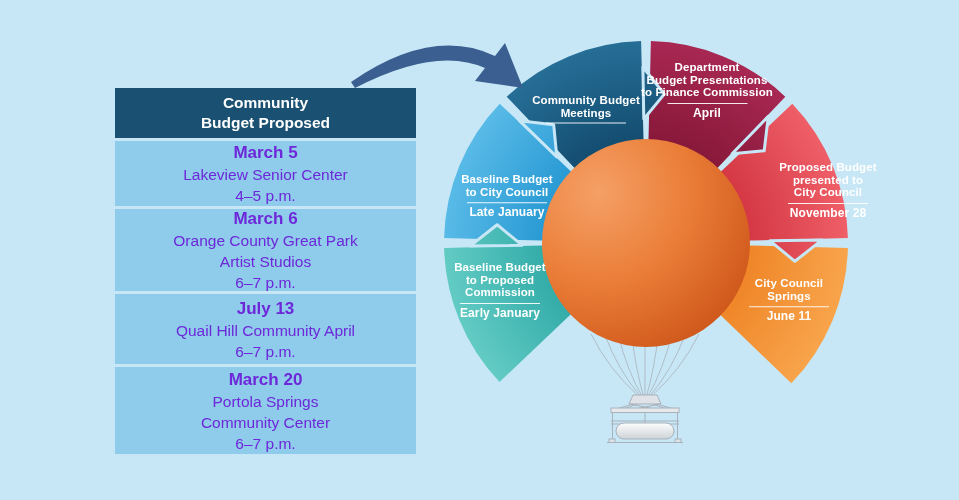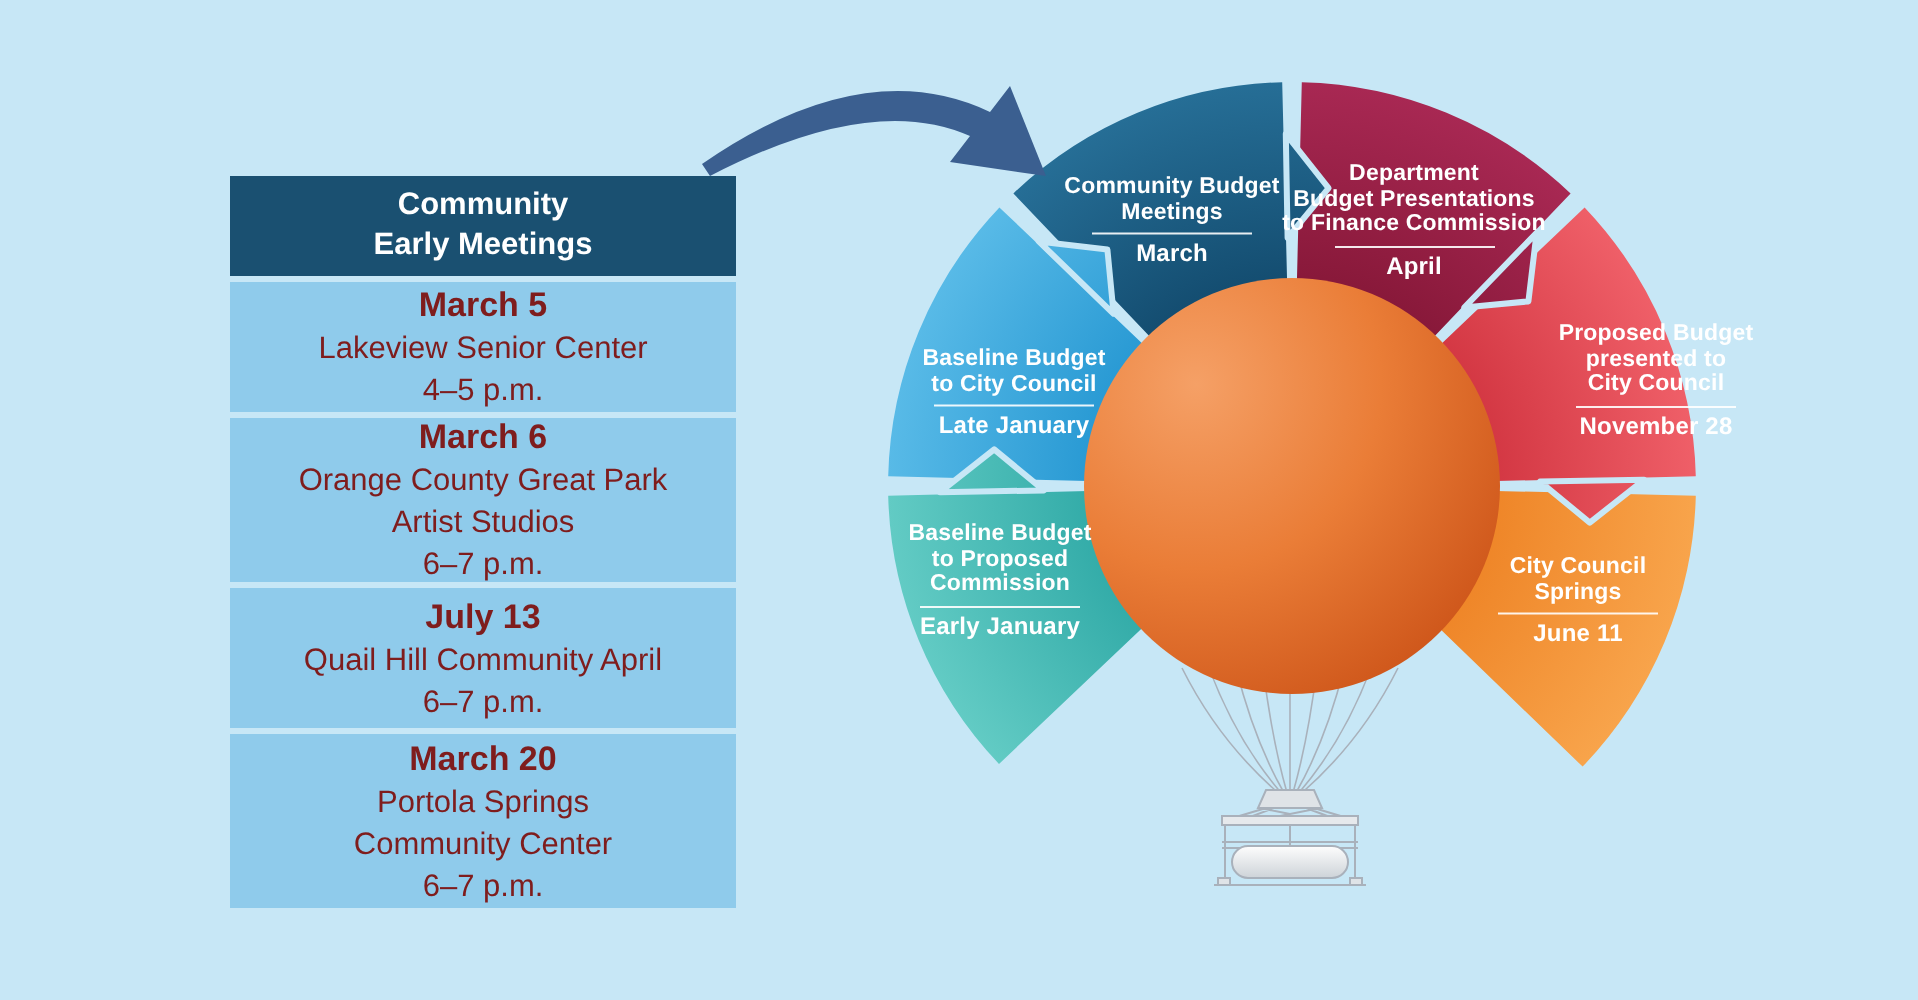--- a/index.html
+++ b/index.html
@@ -1,23 +1,23 @@
 <!DOCTYPE html>
 <html><head>
 <meta charset="utf-8">
 <style>
   html,body{margin:0;padding:0;background:#C7E7F6;font-family:"Liberation Sans",sans-serif;}
   #stage{position:relative;width:959px;height:500px;background:#C7E7F6;overflow:hidden;}
   #wheel-svg{position:absolute;left:0;top:0;width:959px;height:500px;}
 
   
-  .panel{position:absolute;left:115px;top:88px;width:253px;}
+  .panel{position:absolute;left:115px;top:88px;width:301px;}
   .panel-header{background:#1A5071;color:#FFFFFF;height:50px;display:flex;flex-direction:column;
     justify-content:center;text-align:center;font-size:15.5px;line-height:20px;font-weight:700;}
-  .panel-row{background:#8FCBEB;color:#7f1d1d;display:flex;flex-direction:column;justify-content:center;
+  .panel-row{background:#8FCBEB;color:#6d28d9;display:flex;flex-direction:column;justify-content:center;
     text-align:center;font-size:15.5px;line-height:21px;margin-top:3px;}
   .row-date{font-weight:700;font-size:17px;line-height:23px;}
   .venue-line:empty{display:none;}
 
   
   .seg-label{position:absolute;transform:translate(-50%,-50%);text-align:center;color:#FFFFFF;
     font-size:11.5px;line-height:12.5px;font-weight:700;letter-spacing:.1px;}
   .seg-line:empty{display:none;}
   .seg-rule{width:80px;height:1px;background:rgba(255,255,255,.9);margin:4px auto 3px auto;}
   .seg-date{font-size:12px;font-weight:700;}
@@ -103,21 +103,21 @@
     </g>
 
     <circle id="balloon" cx="646" cy="243" r="104" fill="url(#balloonGrad)"></circle>
 
     <path id="intro-arrow" d="M351,82 Q432,26 495,56 L505,43 L523,88 L475,81 L485,68 Q436,46 355,88 Z" fill="#3B5F90"></path>
   </svg>
 
   <div class="panel">
     <div class="panel-header">
       <div>Community</div>
-      <div>Early Meetings</div>
+      <div>Budget Proposed</div>
     </div>
     <div class="panel-row" style="height:65px">
       <div class="row-date">March 5</div>
       <div class="venue-line">Lakeview Senior Center</div>
 
       <div class="venue-line">4–5 p.m.</div>
     </div>
     <div class="panel-row" style="height:82px">
       <div class="row-date">March 6</div>
       <div class="venue-line">Orange County Great Park</div>
@@ -150,23 +150,22 @@
     <div class="seg-line">to City Council</div>
 
     <div class="seg-rule"></div>
     <div class="seg-date">Late January</div>
   </div>
   <div class="seg-label" style="left:586px;top:110px;width:170px">
     <div class="seg-line">Community Budget</div>
     <div class="seg-line">Meetings</div>
 
     <div class="seg-rule"></div>
-    <div class="seg-date">March</div>
   </div>
-  <div class="seg-label" style="left:707px;top:110px;width:185px">
+  <div class="seg-label" style="left:707px;top:90px;width:185px">
     <div class="seg-line">Department</div>
     <div class="seg-line">Budget Presentations</div>
     <div class="seg-line">to Finance Commission</div>
     <div class="seg-rule"></div>
     <div class="seg-date">April</div>
   </div>
   <div class="seg-label" style="left:828px;top:190px;width:140px">
     <div class="seg-line">Proposed Budget</div>
     <div class="seg-line">presented to</div>
     <div class="seg-line">City Council</div>

